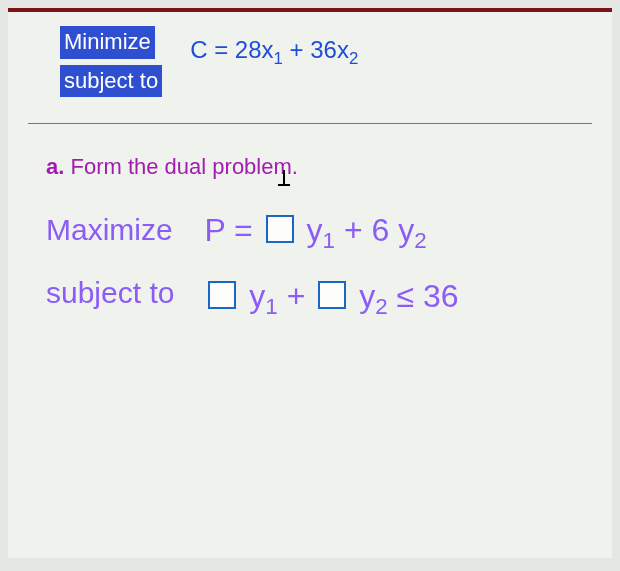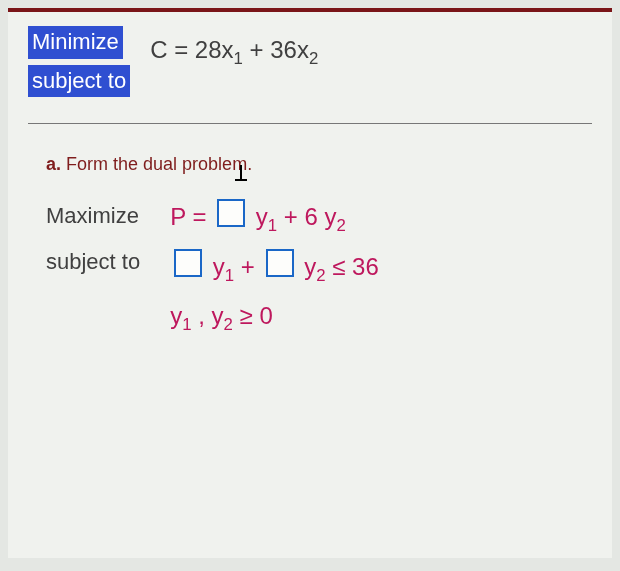--- a/index.html
+++ b/index.html
@@ -15,76 +15,77 @@
     background: #f0f2ee;
     margin: 8px;
     padding: 14px 20px 20px 20px;
     box-sizing: border-box;
     height: 550px;
     border-top: 4px solid #7a1518;
   }
   .top-row {
     display: flex;
     align-items: flex-start;
-    gap: 20px;
+    gap: 28px;
+    margin-left: 32px;
   }
   .labels {
     display: flex;
     flex-direction: column;
     gap: 6px;
     flex-shrink: 0;
   }
   .hl {
     background: #2f4fd1;
     color: #fff;
     font-size: 22px;
     padding: 2px 4px;
     line-height: 1.3;
     width: fit-content;
   }
   .math-block {
     font-size: 24px;
     line-height: 2.0;
-    color: #404040;
+    color: #1d4ed8;
   }
   .math-block div {
     white-space: nowrap;
   }
   sub {
     font-size: 0.7em;
     vertical-align: sub;
   }
   hr.sep {
     border: none;
     border-top: 1px solid #777;
     margin: 26px 0 30px 0;
   }
   .part-a {
-    font-size: 18px;
-    color: #7f1d1d;
+    font-size: 22px;
+    color: #a21caf;
     margin-bottom: 18px;
     margin-left: 18px;
     margin-top: 12px;
   }
   .part-a b { font-weight: bold; }
   .dual {
     display: flex;
     gap: 30px;
     margin-left: 18px;
   }
   .dual-labels {
-    font-size: 22px;
-    color: #404040;
+    font-size: 30px;
+    color: #8b5cf6;
     line-height: 2.1;
     flex-shrink: 0;
   }
   .dual-math {
-    font-size: 24px;
+    font-size: 32px;
     line-height: 2.0;
-    color: #be185d;
+    color: #8b5cf6;
   }
   .dual-math div { white-space: nowrap; }
   .blank {
     display: inline-block;
     width: 24px;
     height: 24px;
     border: 2px solid #1a67c7;
     vertical-align: -2px;
     margin: 0 4px;
     background: #fdfdfb;
@@ -139,17 +140,16 @@
       <div>Maximize</div>
       <div>subject to</div>
     </div>
     <div class="dual-math">
       <div>
         P = <span class="blank"></span> y<sub>1</sub> + 6 y<sub>2</sub>
       </div>
       <div>
         <span class="blank"></span> y<sub>1</sub> + <span class="blank"></span> y<sub>2</sub> ≤ 36
       </div>
-      <div>y<sub>1</sub> , y<sub>2</sub> ≥ 0</div>
     </div>
   </div>
 
 </div>
 
 </body></html>

